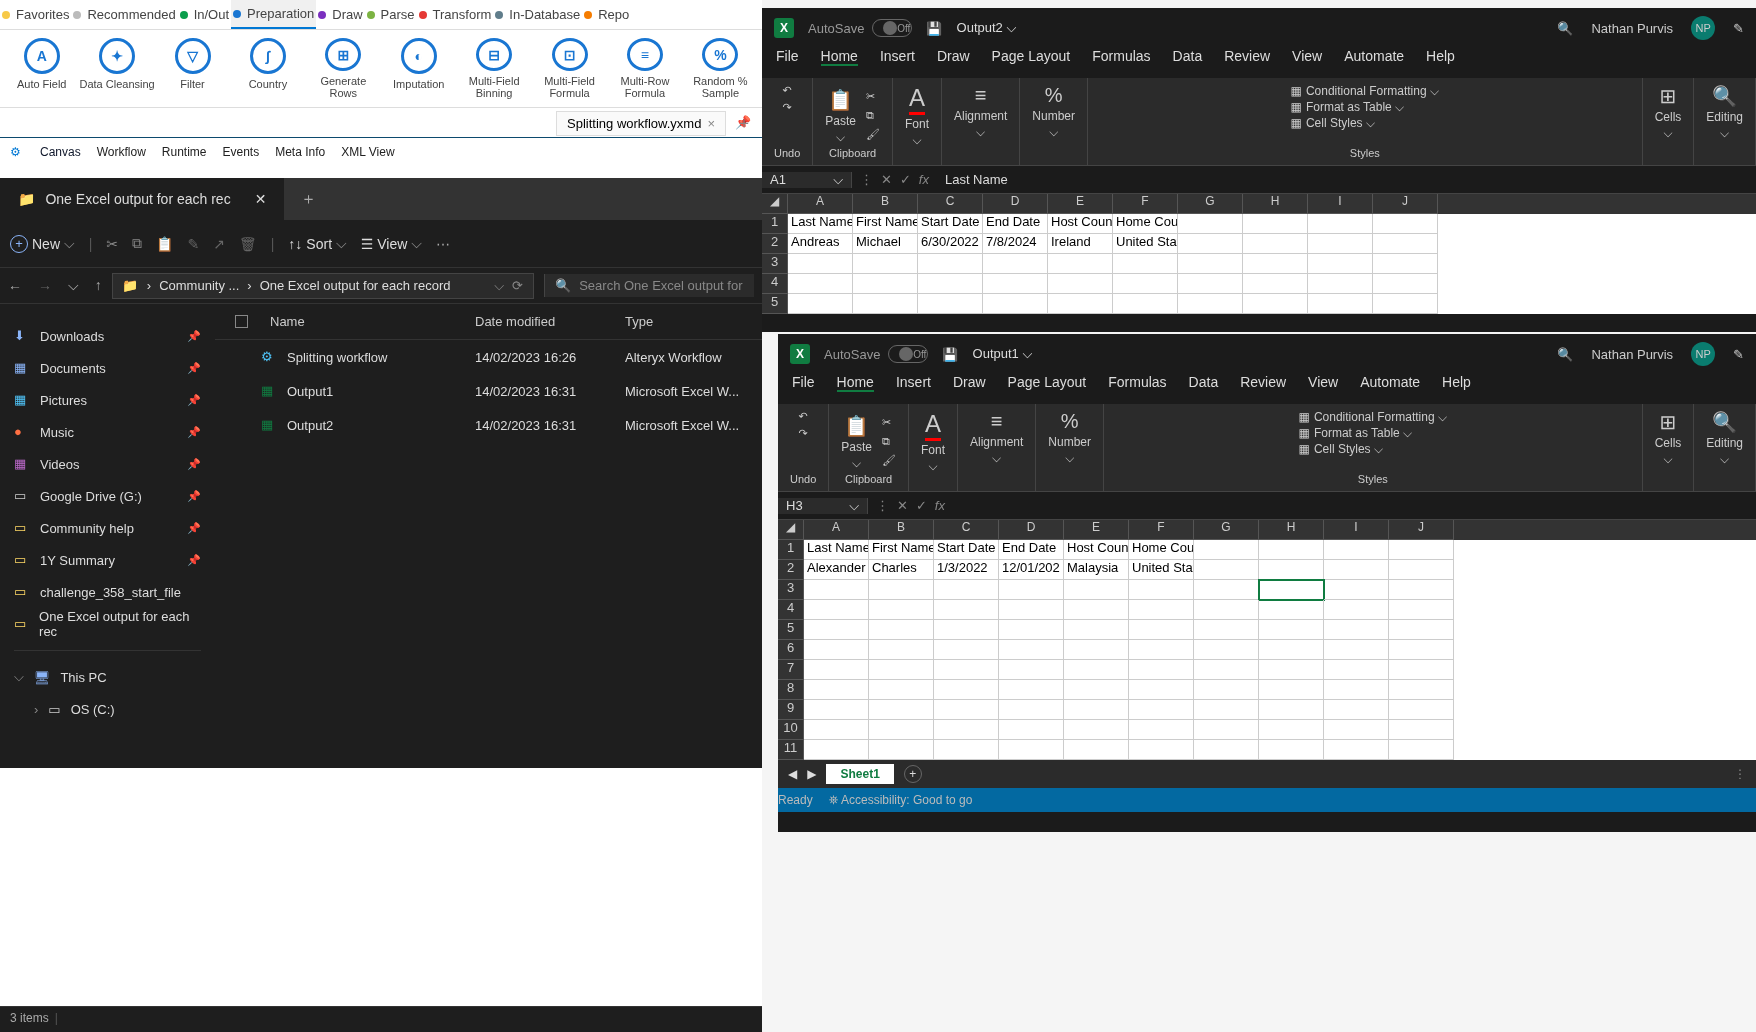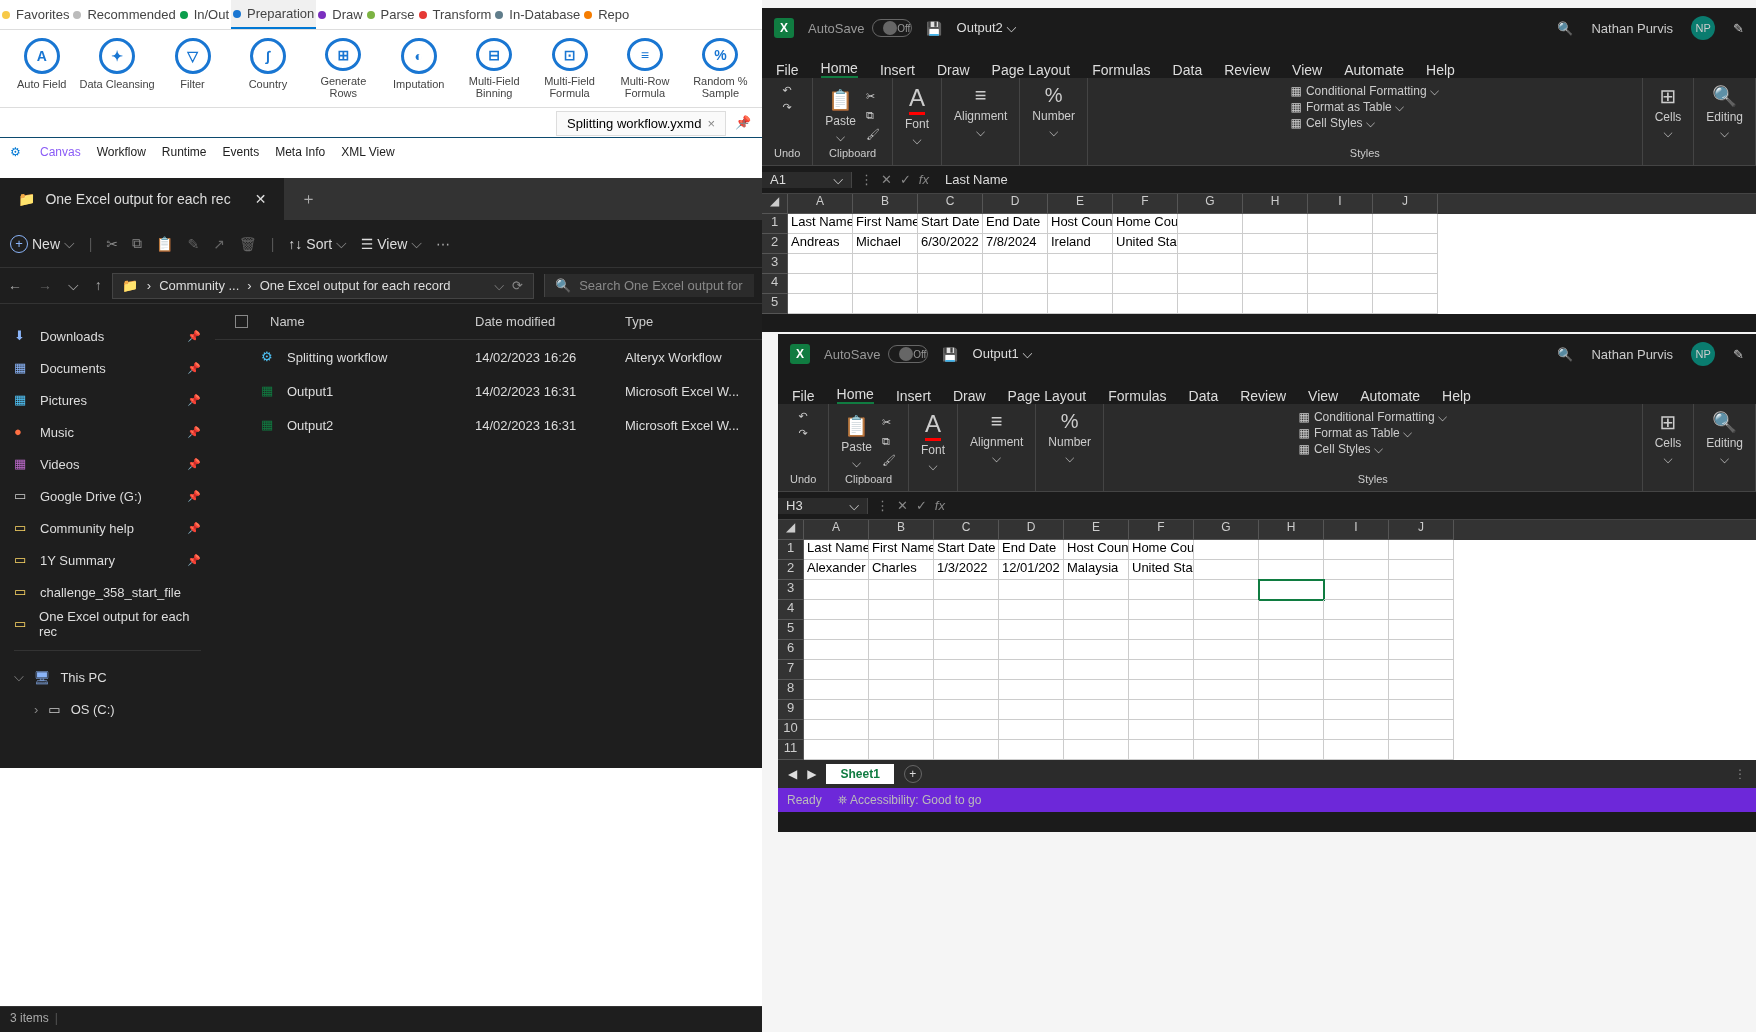--- a/index.html
+++ b/index.html
@@ -10,21 +10,21 @@
 .ax-tabs{display:flex;background:#fff;border-bottom:1px solid #ddd;height:30px;font-size:13px}
 .ax-tab{display:flex;align-items:center;padding:0 2px;color:#444;cursor:pointer;gap:6px}
 .ax-tab.active{background:#f0f0f0;border-bottom:2px solid #0078d4}
 .dot{width:8px;height:8px;border-radius:50%;display:inline-block}
 .ax-tools{display:flex;background:#fff;height:78px;padding:8px 4px;border-bottom:1px solid #ddd}
 .ax-tool{display:flex;flex-direction:column;align-items:center;width:78px;font-size:11px;color:#444;text-align:center;gap:4px}
 .ax-icon{width:36px;height:36px;border:3px solid #1976d2;border-radius:50%;display:flex;align-items:center;justify-content:center;color:#1976d2;font-size:14px;font-weight:bold}
 .ax-wf{display:flex;justify-content:flex-end;align-items:center;height:30px;padding:0 10px;border-bottom:1px solid #0c4a6e;font-size:13px;color:#555}
 .ax-wf-tabs{position:absolute;right:0;top:108px;display:flex;height:30px;align-items:center;gap:10px;padding:0 10px}
 .ax-inner{display:flex;height:28px;align-items:center;font-size:12px;padding:0 10px;gap:16px;color:#222}
-.ax-inner span.on{color:#8b5cf6}
+.ax-inner span.on{color:#0f172a}
 .gear{width:14px;height:14px;color:#0078d4}
 
 
 .explorer{position:absolute;top:178px;left:0;width:762px;height:590px;background:#1e1e1e;color:#ddd}
 .ex-tabs{display:flex;background:#333;height:42px;align-items:center}
 .ex-tab{display:flex;align-items:center;height:42px;padding:0 18px;background:#1e1e1e;font-size:14px;gap:10px}
 .ex-tab .folder{color:#ffd966}
 .ex-close{margin-left:14px;cursor:pointer}
 .ex-bar{display:flex;height:48px;align-items:center;padding:0 10px;gap:14px;border-bottom:1px solid #333;font-size:14px}
 .ex-btn{cursor:pointer;display:flex;align-items:center;gap:4px}
@@ -50,21 +50,21 @@
 
 .excel{position:absolute;background:#1b1b1b;color:#ddd;font-size:13px}
 .xl-top{display:flex;height:40px;align-items:center;padding:0 12px;gap:14px;background:#1b1b1b}
 .xl-logo{width:20px;height:20px;background:#107c41;border-radius:3px;display:flex;align-items:center;justify-content:center;color:#fff;font-size:12px;font-weight:bold}
 .xl-save{display:flex;align-items:center;gap:8px;color:#999}
 .xl-toggle{width:40px;height:18px;border:1px solid #666;border-radius:9px;display:flex;align-items:center;padding:1px;font-size:10px;justify-content:flex-end;color:#999}
 .xl-toggle::before{content:"";width:14px;height:14px;background:#666;border-radius:50%}
 .xl-name{color:#ddd}
 .xl-right{margin-left:auto;display:flex;align-items:center;gap:18px;color:#ccc}
 .xl-avatar{width:24px;height:24px;background:#0a7c6f;border-radius:50%;display:flex;align-items:center;justify-content:center;font-size:11px}
-.xl-menu{display:flex;height:30px;padding:0 14px;gap:22px;font-size:14px;align-items:flex-end}
+.xl-menu{display:flex;height:30px;padding:0 14px;gap:22px;font-size:14px;align-items:flex-start}
 .xl-menu span{cursor:pointer}
 .xl-menu .act{border-bottom:2px solid #107c41}
 .xl-ribbon{display:flex;height:88px;background:#2b2b2b;border-bottom:1px solid #444}
 .rb-grp{display:flex;flex-direction:column;align-items:center;justify-content:space-between;padding:6px 12px;border-right:1px solid #444;font-size:11px;color:#ccc}
 .rb-ctl{display:flex;gap:10px;align-items:center;flex:1}
 .rb-big{display:flex;flex-direction:column;align-items:center;font-size:12px;gap:2px}
 .rb-list{display:flex;flex-direction:column;gap:2px;font-size:12px;justify-content:center}
 .rb-list div{display:flex;align-items:center;gap:4px}
 .xl-fx{display:flex;height:28px;background:#1b1b1b;border-bottom:1px solid #444;align-items:center}
 .xl-cellref{width:90px;padding:0 8px;background:#2b2b2b;border-right:1px solid #444;display:flex;justify-content:space-between;align-items:center}
@@ -72,21 +72,21 @@
 .xl-fxval{flex:1;padding:0 8px}
 .xl-grid{display:flex;flex-direction:column;background:#fff;color:#000}
 .xl-hrow{display:flex;background:#333;color:#ccc;height:20px;font-size:12px}
 .xl-rh{width:26px;text-align:center;border-right:1px solid #555;border-bottom:1px solid #555;background:#333}
 .xl-ch{width:65px;text-align:center;border-right:1px solid #555;border-bottom:1px solid #555}
 .xl-row{display:flex;height:20px;font-size:13px}
 .xl-rn{width:26px;text-align:center;background:#333;color:#ccc;border-right:1px solid #555;border-bottom:1px solid #555}
 .xl-cell{width:65px;border-right:1px solid #ccc;border-bottom:1px solid #ccc;padding:0 3px;white-space:nowrap;overflow:hidden}
 .xl-sheet-bar{display:flex;height:28px;background:#2b2b2b;align-items:center;padding:0 10px;gap:10px;font-size:12px}
 .xl-sheet{background:#fff;color:#107c41;padding:3px 14px;font-weight:bold}
-.xl-status{display:flex;height:24px;background:#6d28d9;padding:0 9px;align-items:center;font-size:12px;color:#bbb;gap:16px}
+.xl-status{display:flex;height:24px;background:#0369a1;padding:0 0;align-items:center;font-size:12px;color:#bbb;gap:16px}
 .sel{outline:2px solid #107c41;outline-offset:-1px}
 </style>
 </head>
 <body>
 
 <div class="alteryx">
   <div class="ax-tabs" id="ax-tabs">
       <div class="ax-tab">
         <span class="dot" style="background:#f7c948"></span>
         <span>Favorites</span>

